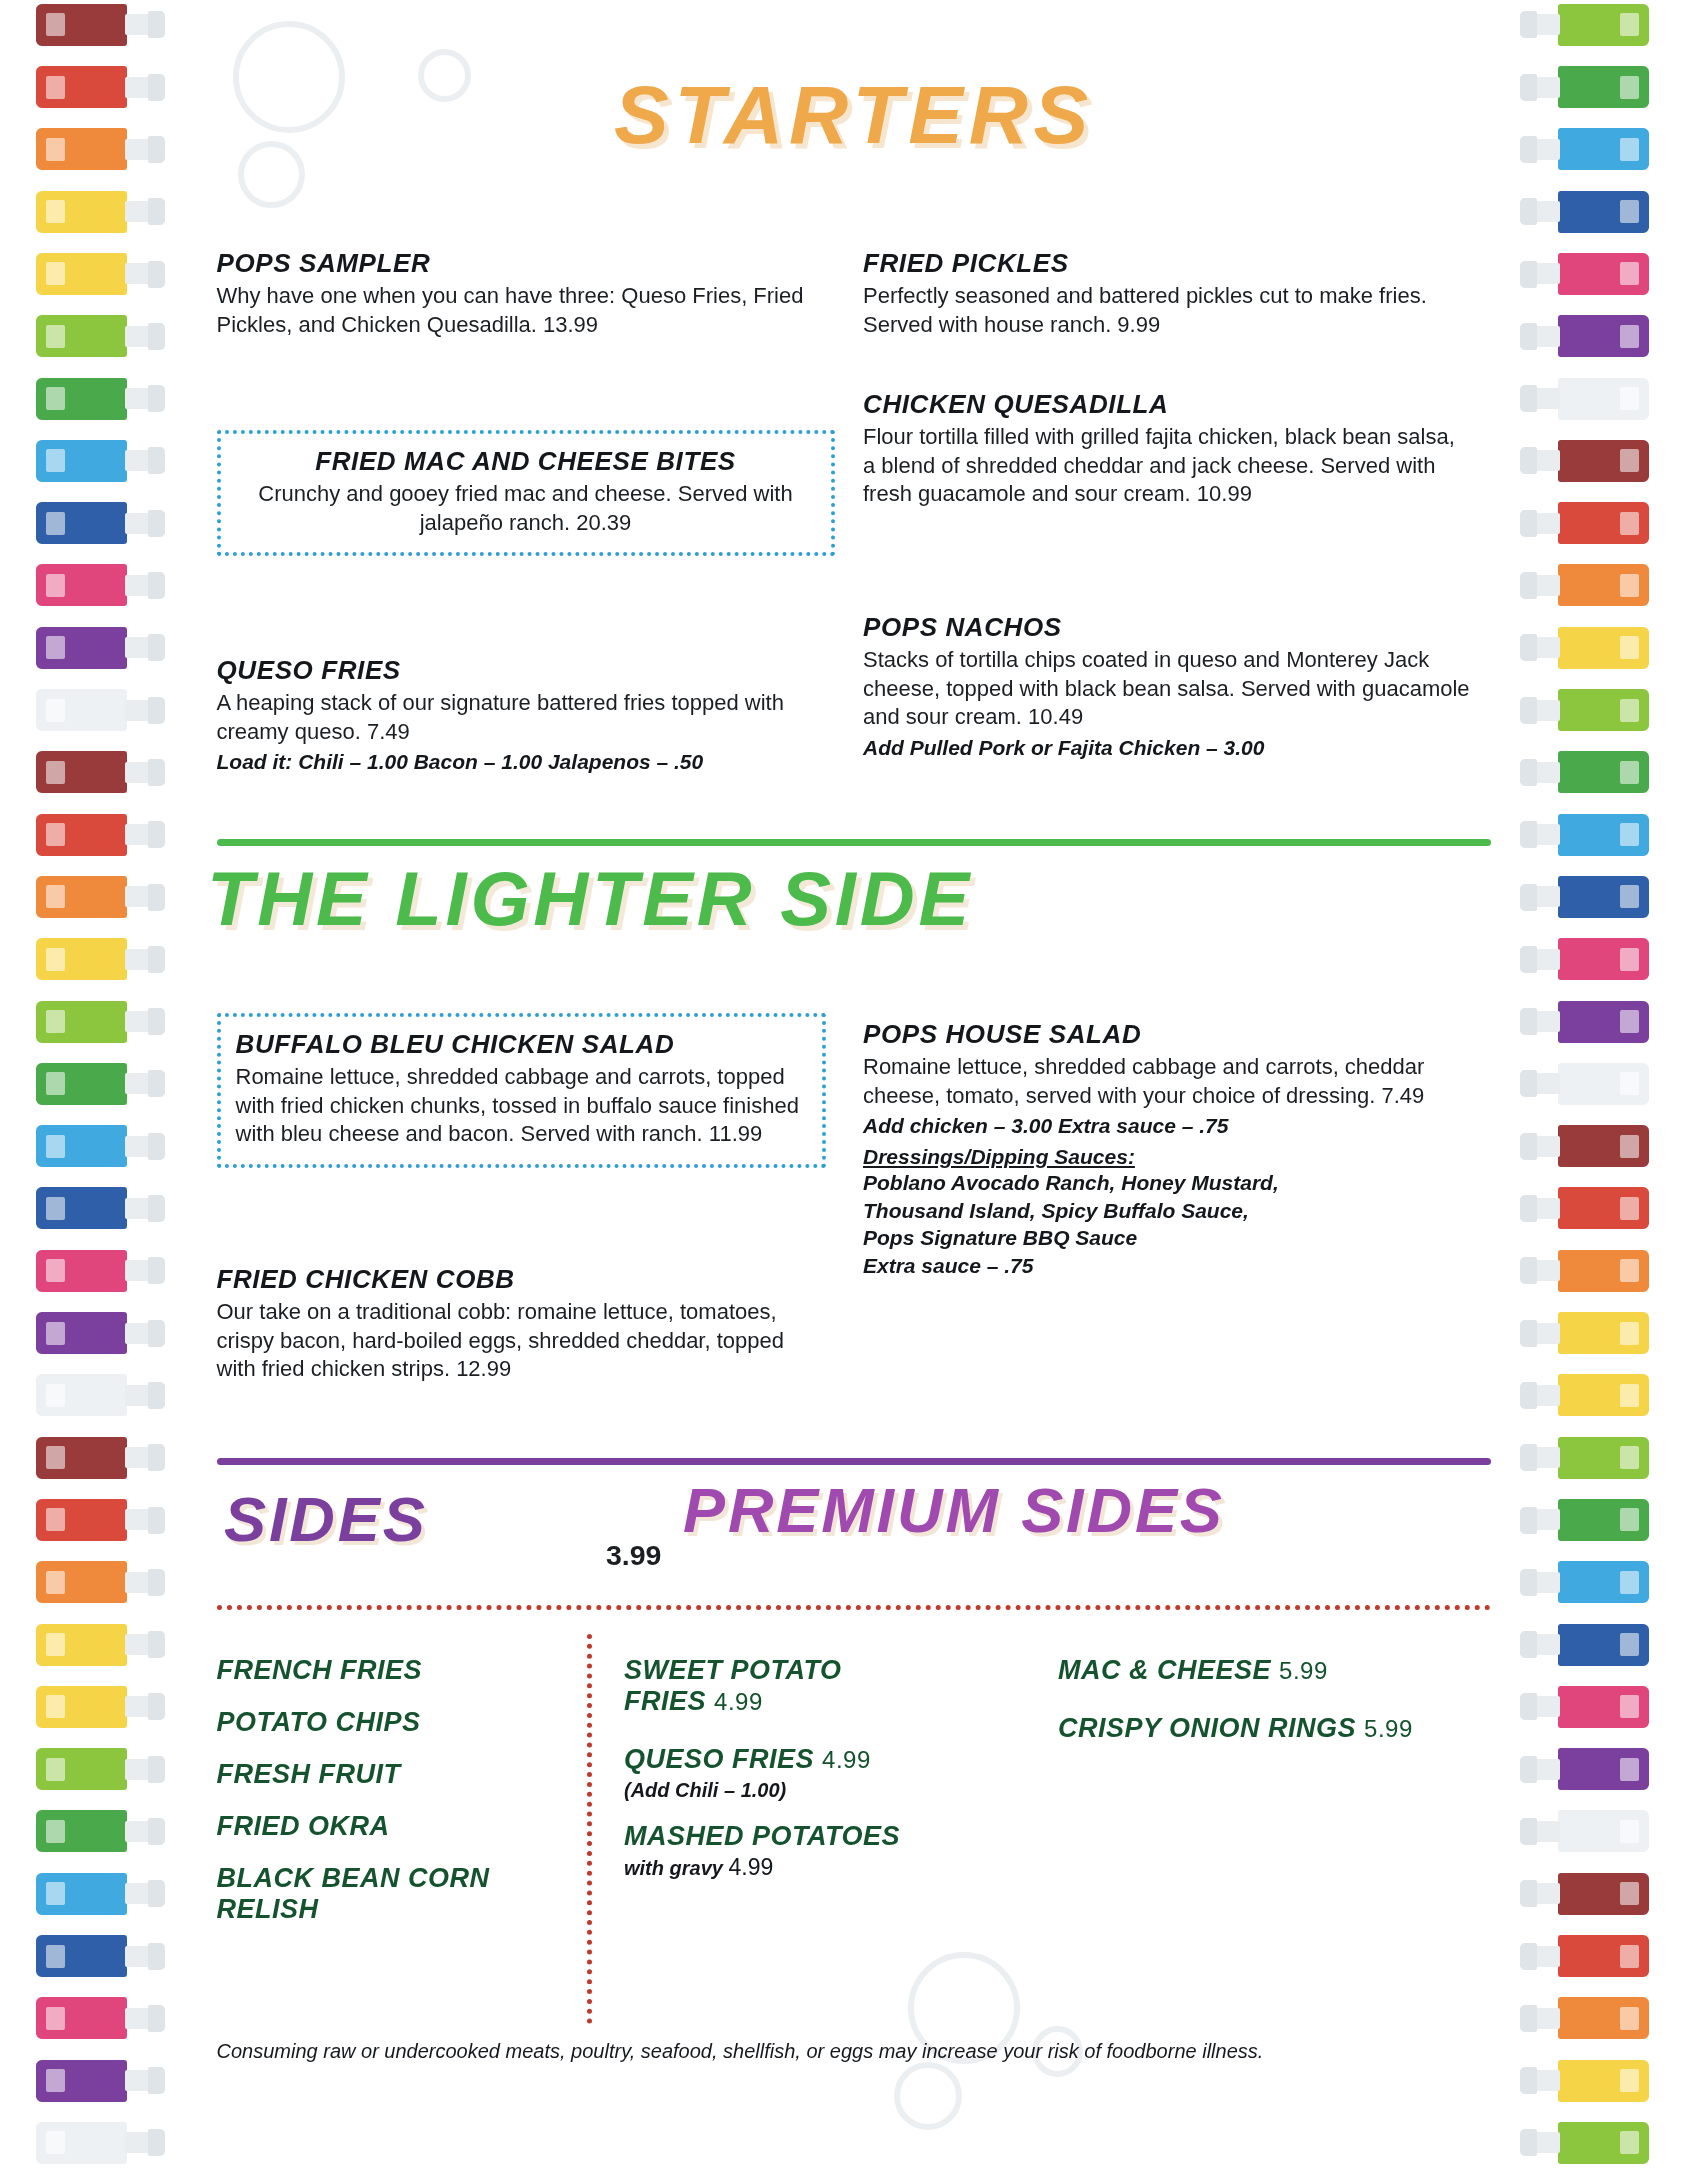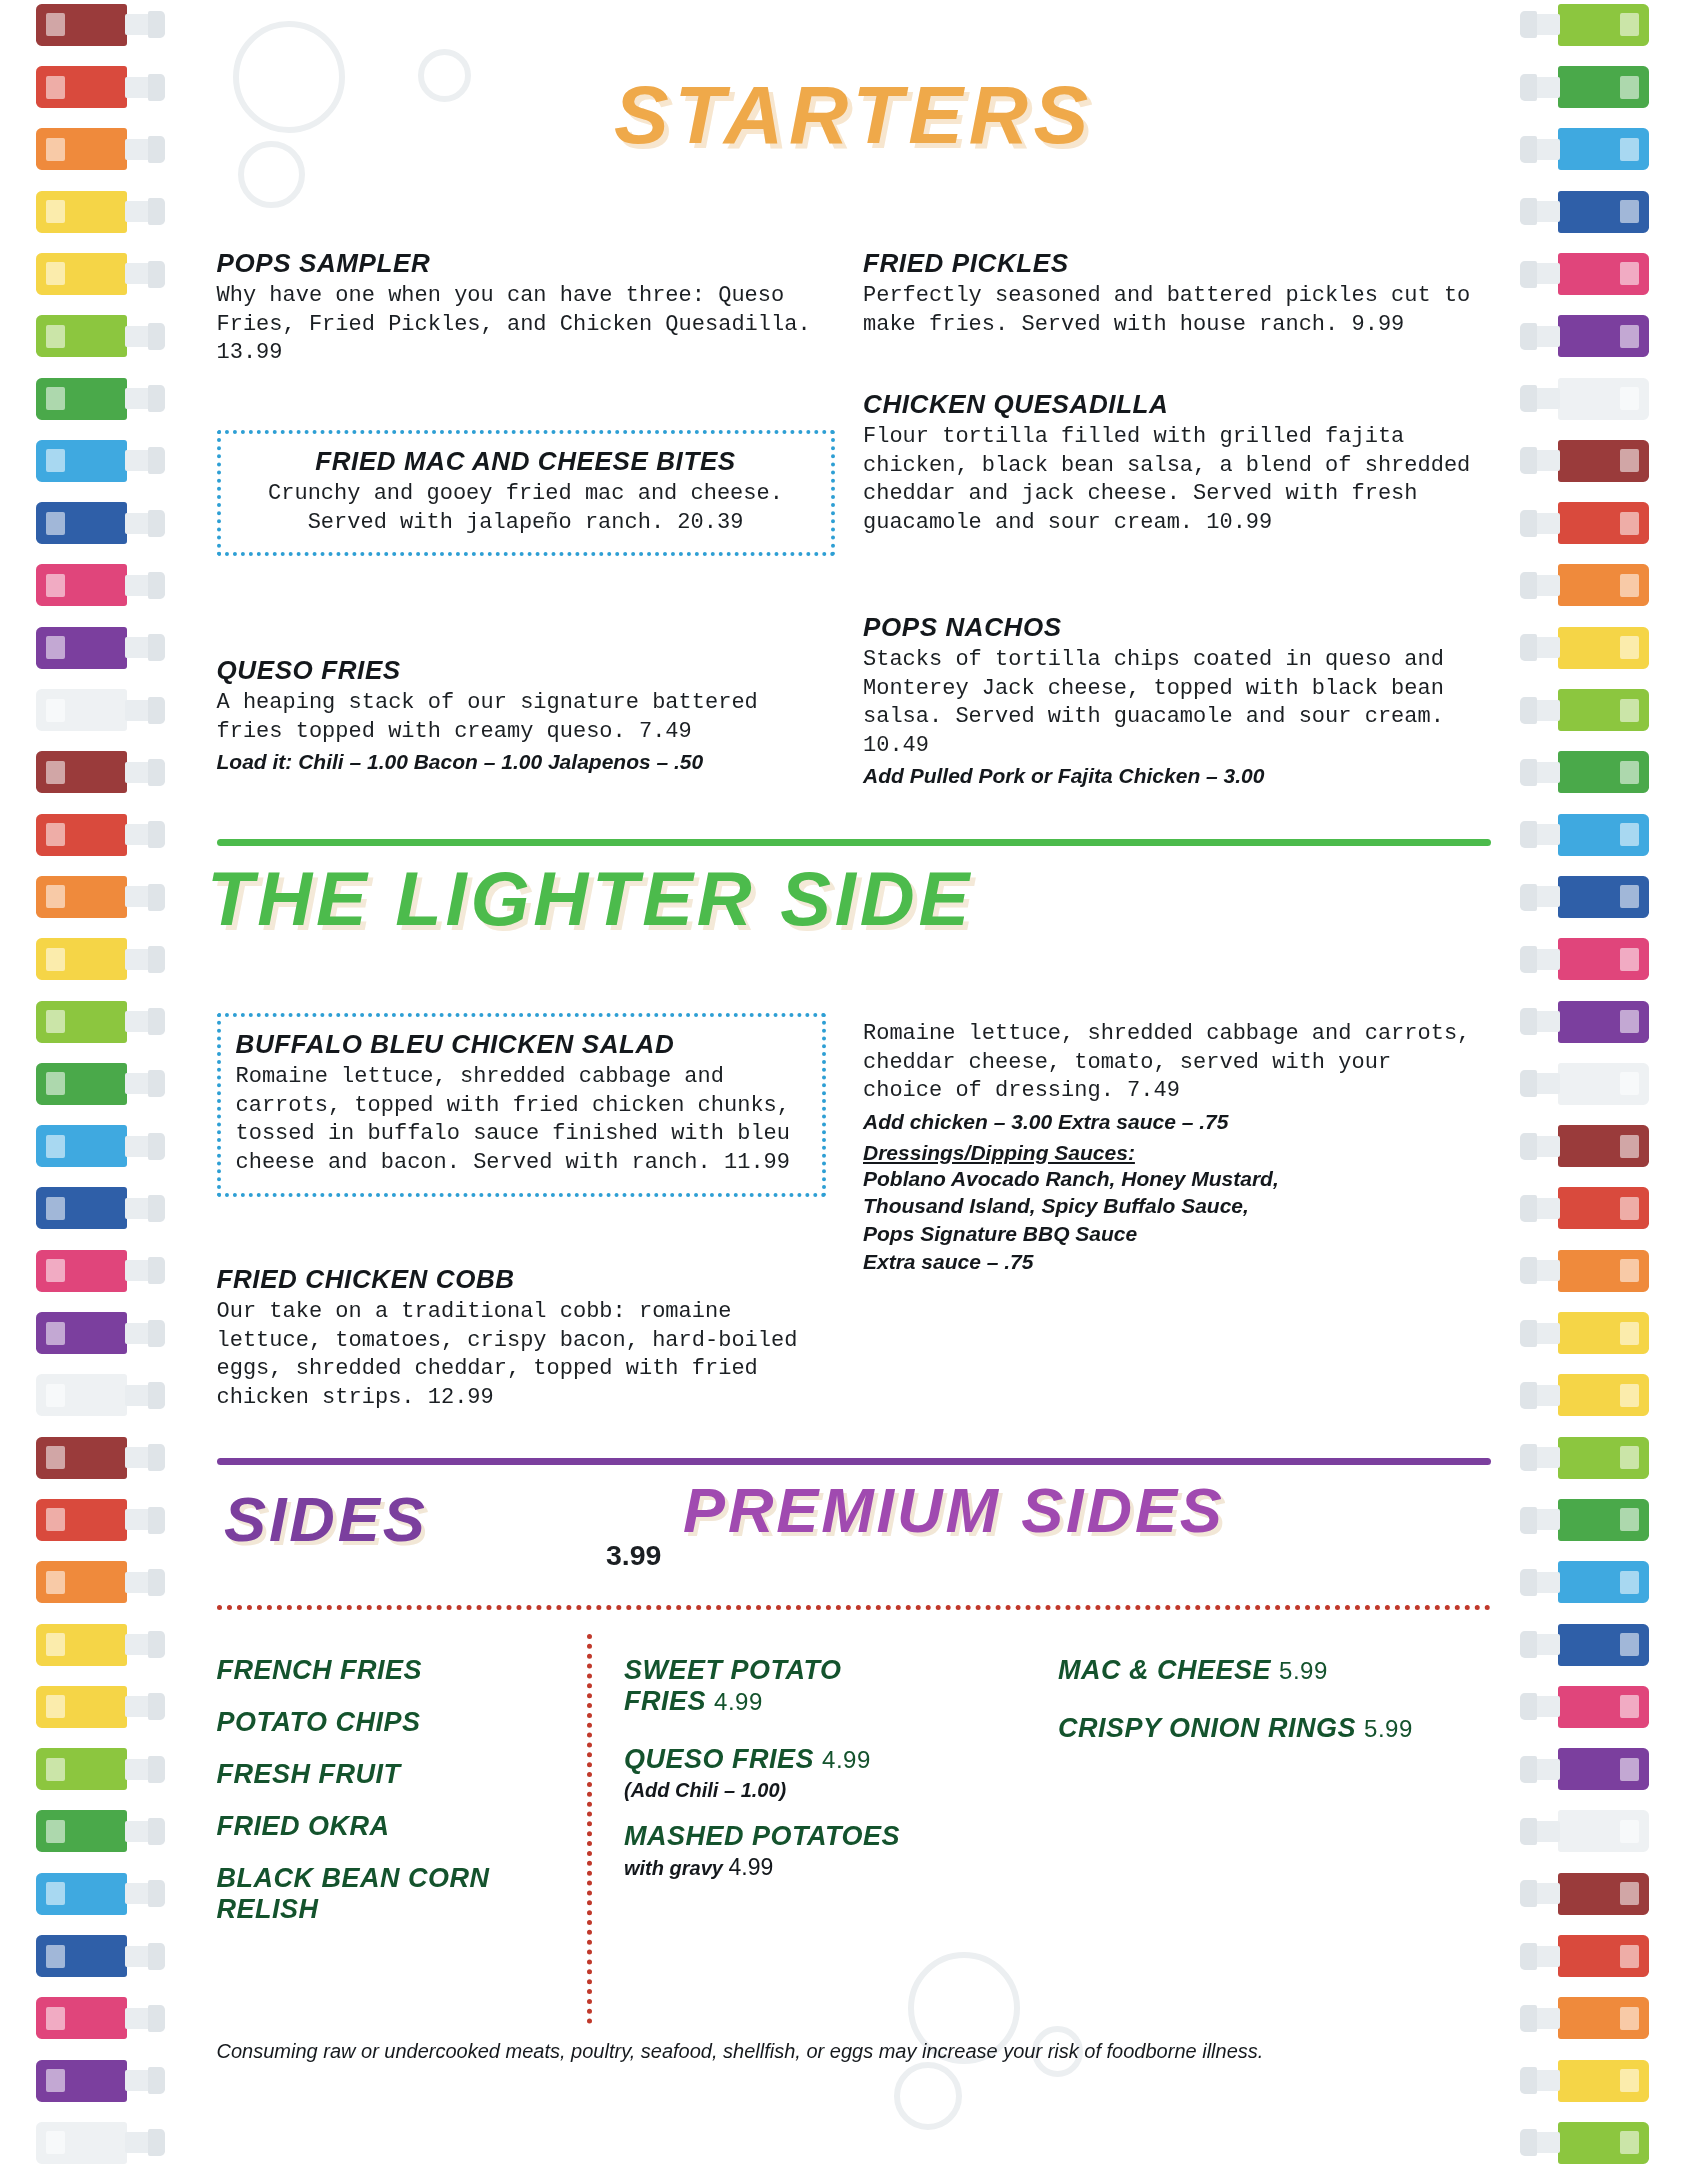--- a/index.html
+++ b/index.html
@@ -118,21 +118,20 @@
     color: #14181c;
     text-transform: uppercase;
     margin: 0 0 3.8px 0;
     line-height: 1.12;
   }
   .item-desc {
     font-size: 22px;
     color: #1b1f23;
     line-height: 1.30;
     margin: 0;
-    font-family: Liberation Mono, monospace;
   }
   .item-addon {
     font-size: 21px;
     font-weight: 800;
     font-style: italic;
     color: #14181c;
     margin: 1.9px 0 0 0;
     line-height: 1.3;
   }
 
@@ -734,20 +733,21 @@
     <p class="item-name">BUFFALO BLEU CHICKEN SALAD</p>
     <p class="item-desc">Romaine lettuce, shredded cabbage and carrots, topped with fried chicken chunks, tossed in buffalo sauce finished with bleu cheese and bacon.  Served with ranch. 11.99</p>
   </div>
 
   <div class="col-left" style="top:1265px;">
     <p class="item-name">FRIED CHICKEN COBB</p>
     <p class="item-desc">Our take on a traditional cobb: romaine lettuce, tomatoes, crispy bacon, hard-boiled eggs, shredded cheddar, topped with fried chicken strips. 12.99</p>
   </div>
 
   <div class="col-right" style="top:1020px;">
+    <p class="item-name">POPS HOUSE SALAD</p>
     <p class="item-desc">Romaine lettuce, shredded cabbage and carrots, cheddar cheese, tomato, served with your choice of dressing. 7.49</p>
     <p class="item-addon">Add chicken – 3.00    Extra sauce – .75</p>
     <p class="underline-label">Dressings/Dipping Sauces:</p>
     <p class="sauce-line">Poblano Avocado Ranch, Honey Mustard,</p>
     <p class="sauce-line">Thousand Island, Spicy Buffalo Sauce,</p>
     <p class="sauce-line">Pops Signature BBQ Sauce</p>
     <p class="sauce-line">Extra sauce – .75</p>
   </div>
 
   <div class="rule" style="left:9.5px; top:1458px; width:1274px; background:#7b3f9e;"></div>

